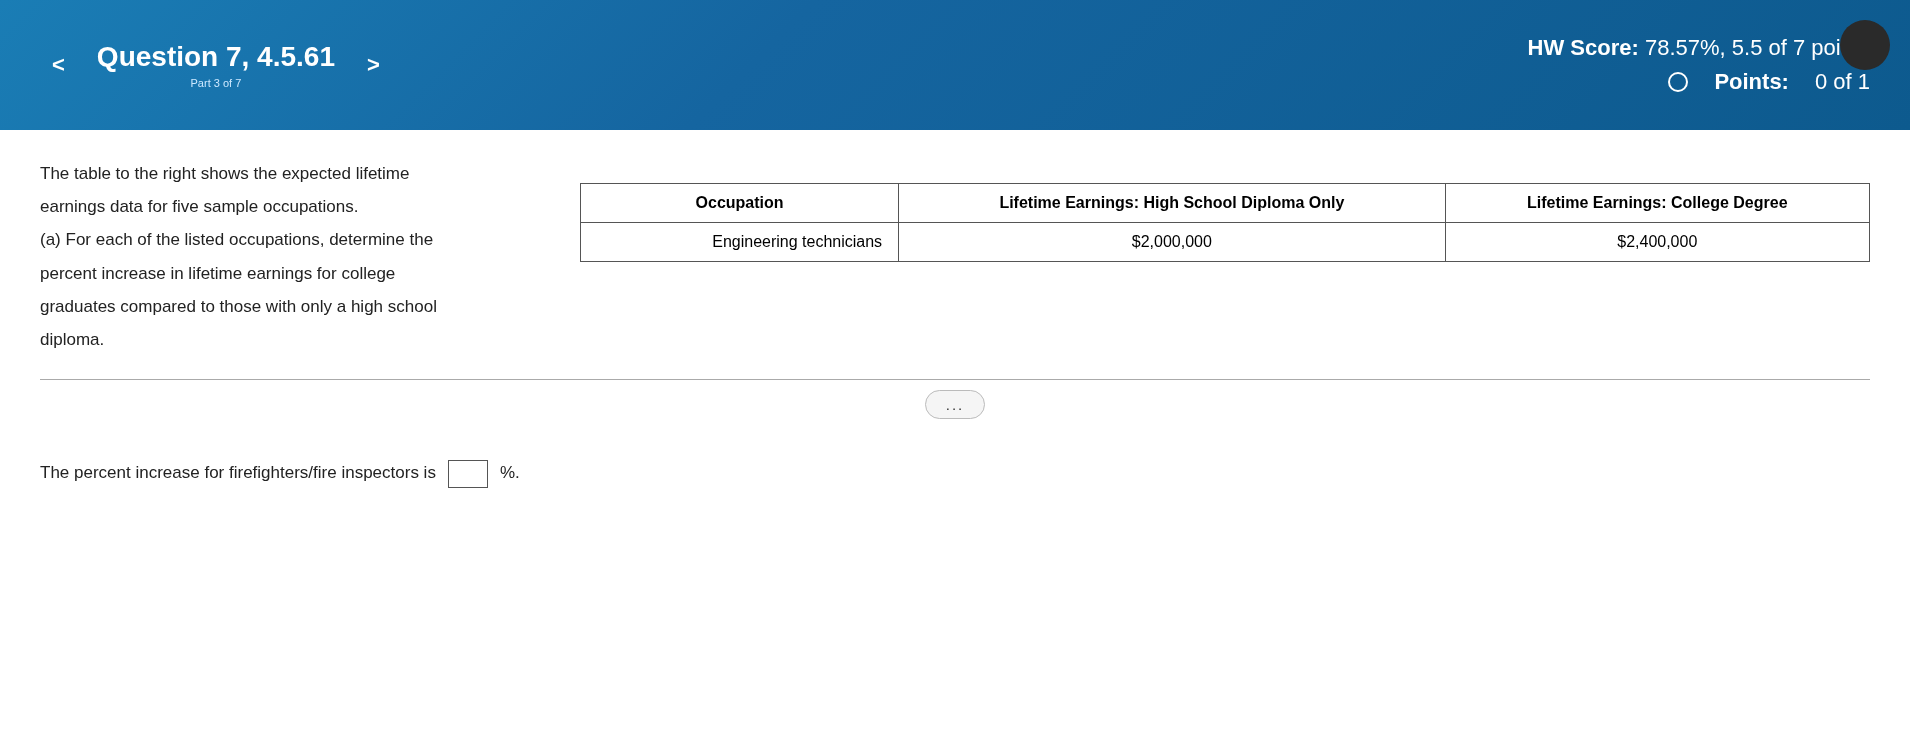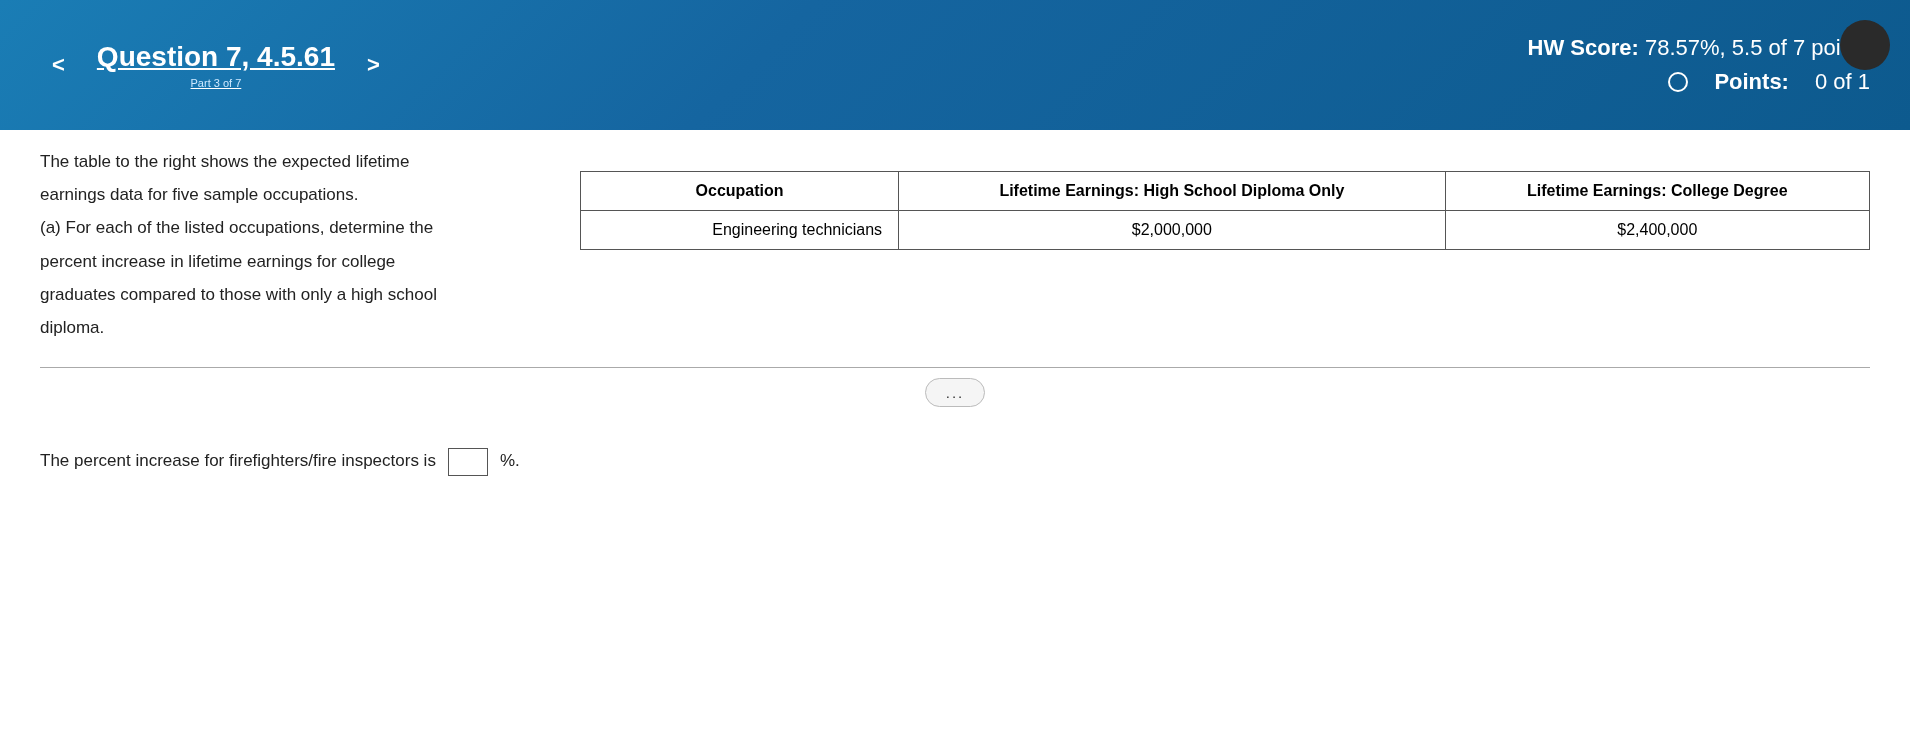--- a/index.html
+++ b/index.html
@@ -34,21 +34,20 @@
       color: white;
       cursor: pointer;
       background: none;
       border: none;
       font-weight: bold;
       padding: 8px 12px;
     }
 
     .question-info {
       text-align: center;
-      text-decoration: underline;
     }
 
     .question-title {
       font-size: 28px;
       font-weight: bold;
       color: white;
     }
 
     .question-part {
       font-size: 11px;
@@ -104,21 +103,21 @@
       background: #2a2a2a;
       border-radius: 50%;
       position: absolute;
       right: 20px;
       top: 20px;
     }
 
     
     .main-content {
       background: white;
-      padding: 18px 40px 40px 40px;
+      padding: 30px 40px 40px 40px;
       min-height: 609px;
     }
 
     .top-section {
       display: flex;
       gap: 40px;
       margin-bottom: 20px;
     }
 
     .description-text {

